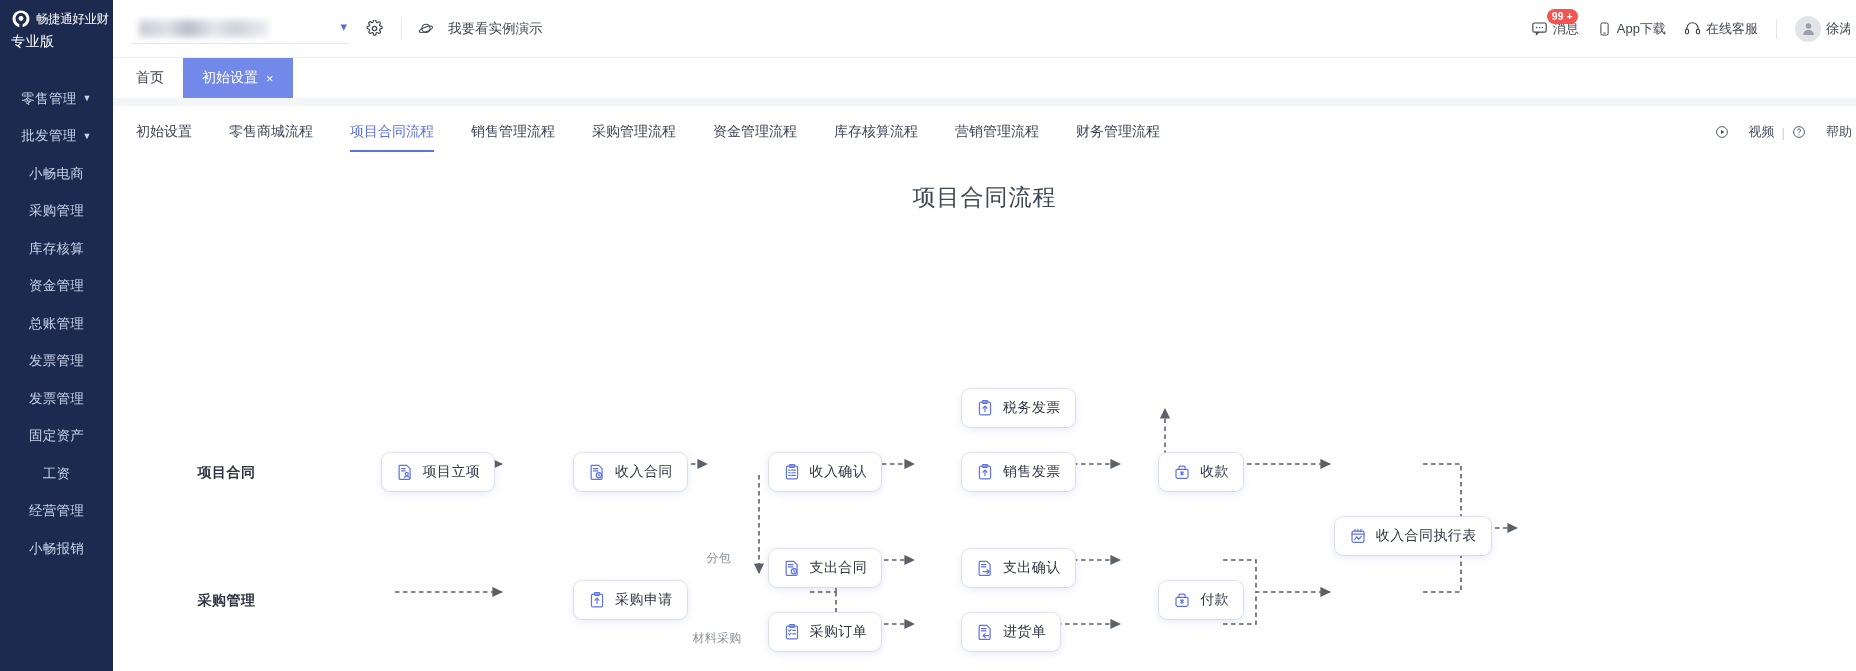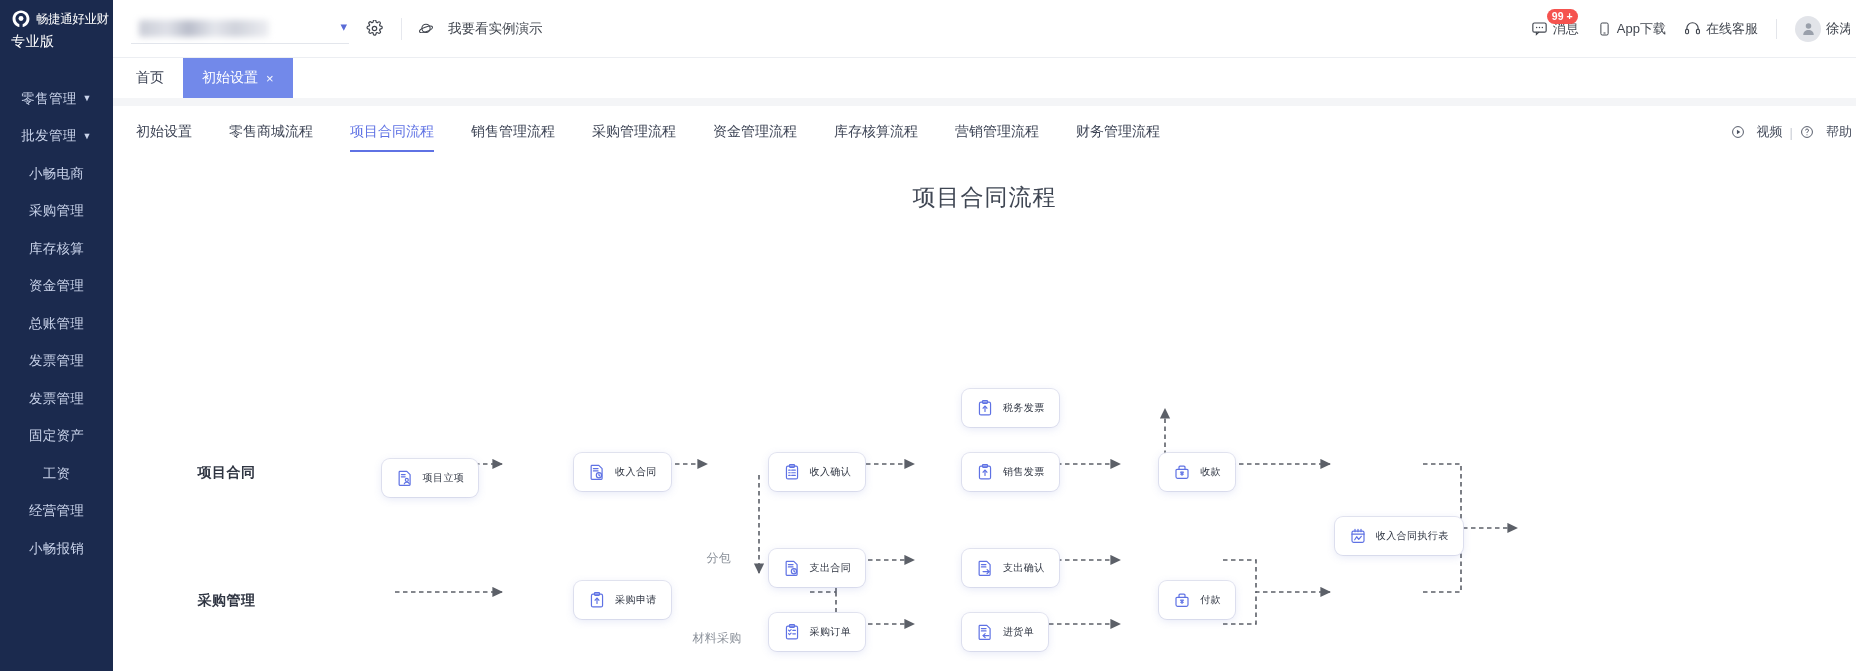--- a/index.html
+++ b/index.html
@@ -204,21 +204,21 @@
     height: 2px; background: #5f72e4;
   }
   .subtabs-right {
     margin-left: auto;
     display: flex; align-items: center;
     gap: 7px;
     padding-right: 4px;
     font-size: 13px;
     color: #4a5160;
   }
-  .subtabs-right .lnk { display:flex; align-items:center; gap:12px; cursor:pointer; white-space:nowrap; }
+  .subtabs-right .lnk { display:flex; align-items:center; gap:20px; cursor:pointer; white-space:nowrap; }
   .subtabs-right .bar { color:#c9ccd4; }
 
   .flow-title {
     text-align: center;
     font-size: 23px;
     color: #3f4653;
     margin-top: 24px;
     letter-spacing: 1px;
   }
 
@@ -237,21 +237,21 @@
     border-radius: 8px;
     box-shadow: 0 2px 9px rgba(96,110,200,0.17), 0 0 0 1px rgba(228,230,240,0.9);
     display: flex;
     align-items: center;
     padding: 0 14px;
     gap: 9px;
     cursor: pointer;
     white-space: nowrap;
   }
   .node .nlabel {
-    font-size: 10px;
+    font-size: 14px;
     color: #2f3542;
     letter-spacing: .4px;
   }
   .node .nicon { width: 18px; height: 18px; flex: 0 0 18px; display:block; }
   .row-label {
     position: absolute;
     font-size: 14px;
     color: #2f3542;
     letter-spacing: .5px;
     font-weight: bold;
@@ -482,21 +482,21 @@
 
               <path d="M1110 341 L1143 341 L1143 373 L1217 373"></path>
               <path d="M1110 405 L1143 405 L1143 373" marker-end="none"></path>
 
               <path d="M1310 245 L1348 245 L1348 309 L1404 309"></path>
 
               <path d="M1310 373 L1348 373 L1348 309" marker-end="none"></path>
             </g>
           </svg>
           <div id="node-layer">
-              <div class="node" style="left: 268.587px; top: 240px;">
+              <div class="node" style="left: 268.587px; top: 234px;">
                 <svg class="nicon" viewBox="0 0 24 24" fill="none" stroke="#5f72e4" stroke-width="1.6" stroke-linecap="round" stroke-linejoin="round">
                   <path d="M5.2 3.2 h9.2 l4.4 4.4 v13.2 a1 1 0 0 1-1 1 H5.2 a1 1 0 0 1-1-1 V4.2 a1 1 0 0 1 1-1 z"></path>
                   <line x1="7.2" y1="7.4" x2="12.2" y2="7.4"></line>
                   <line x1="7.2" y1="10.4" x2="12.2" y2="10.4"></line>
                   <circle cx="14.4" cy="14.6" r="2"></circle>
                   <path d="M11 19.8 a3.6 3.6 0 0 1 6.8 0"></path>
                 </svg>
                 <span class="nlabel">项目立项</span>
               </div>
               <div class="node" style="left: 461.106px; top: 234px;">

